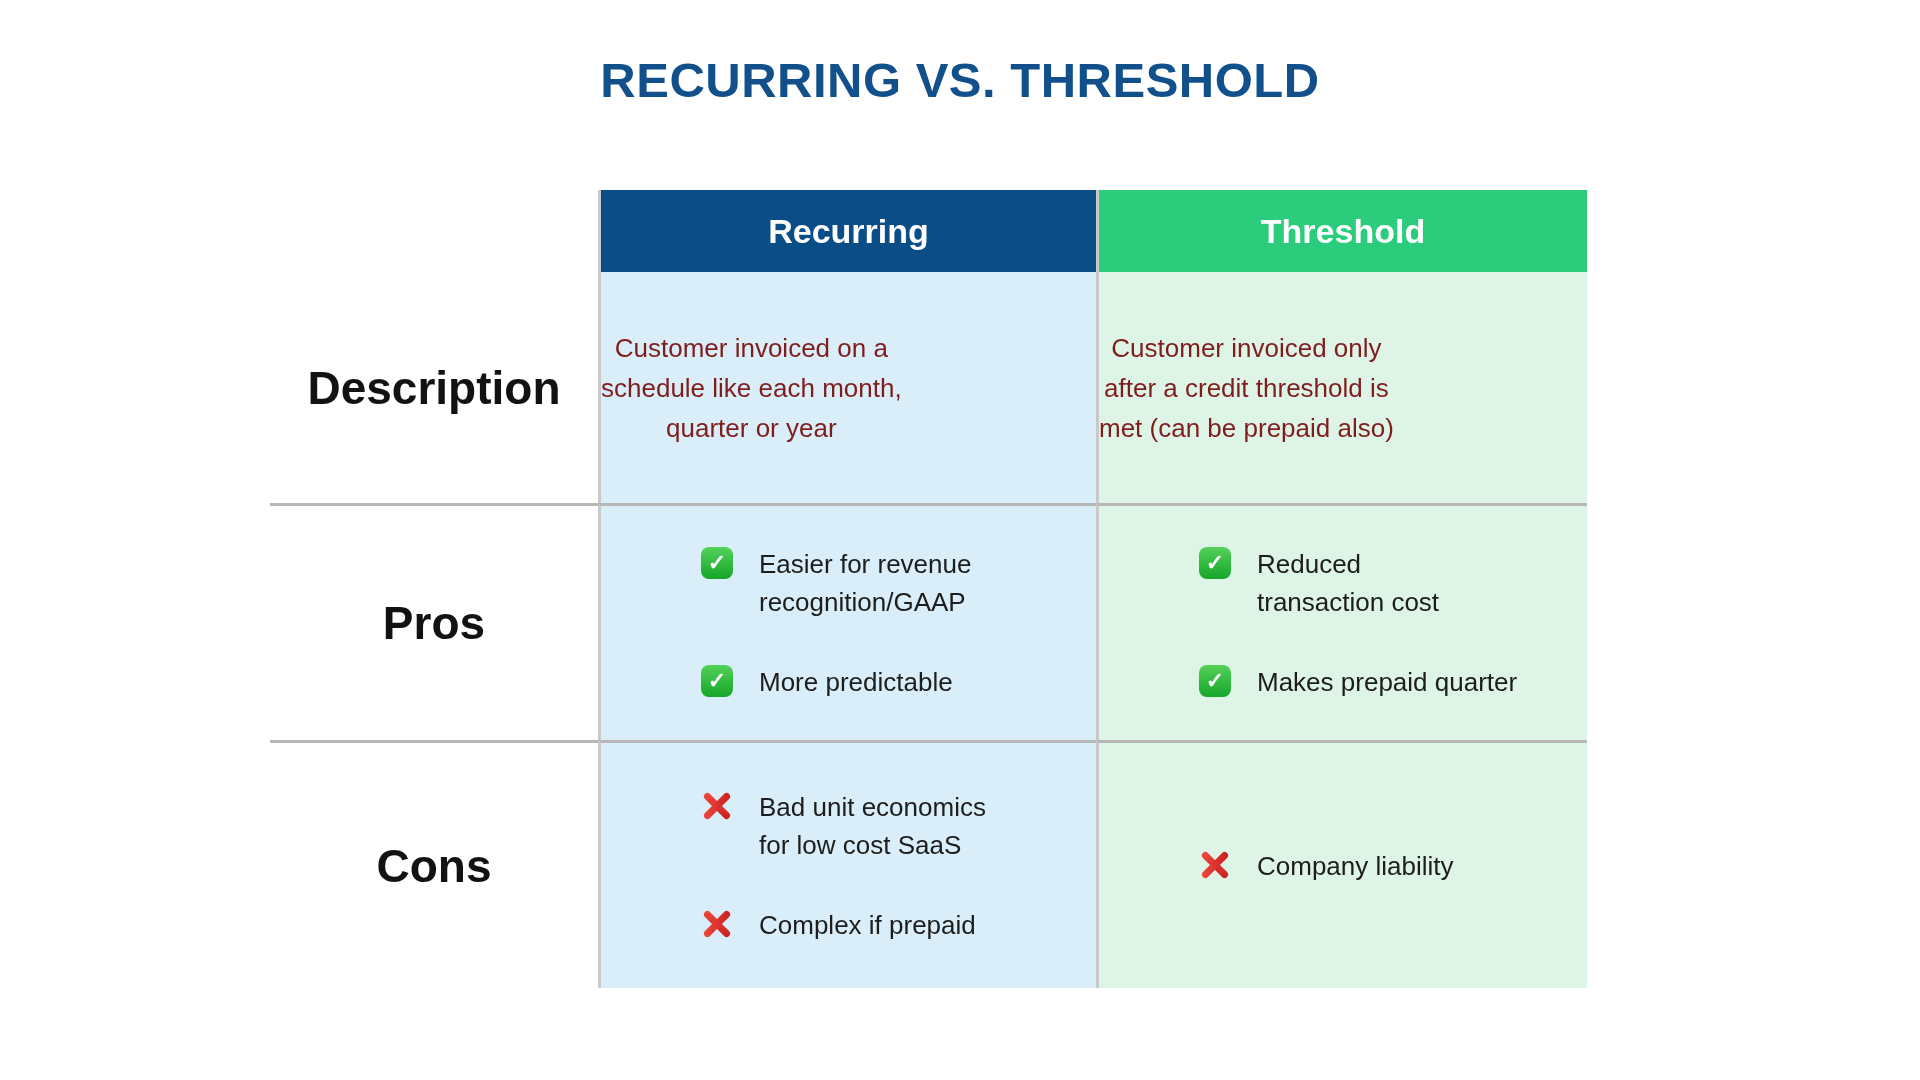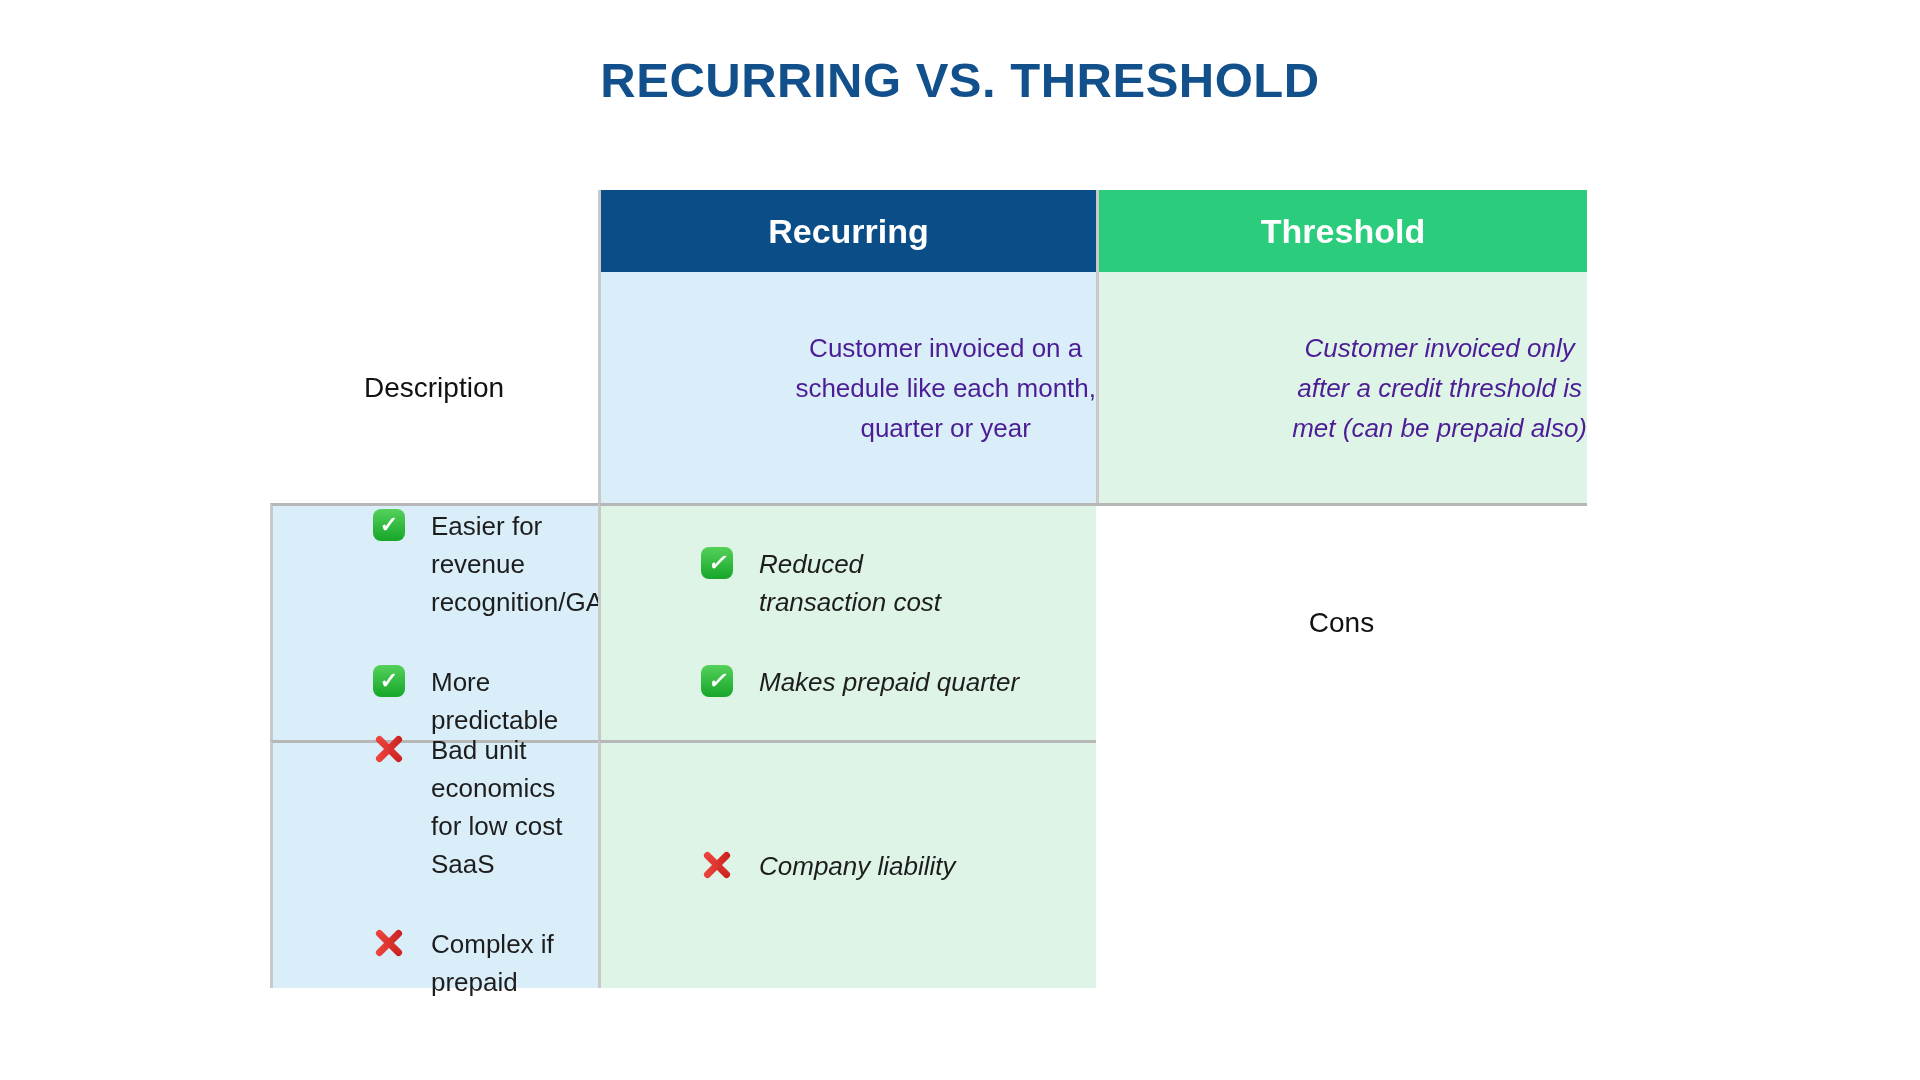--- a/index.html
+++ b/index.html
@@ -42,40 +42,40 @@
     display: flex;
     align-items: center;
     justify-content: center;
     color: #ffffff;
     font-size: 34px;
     font-weight: bold;
   }
   .h-blue  { background: #0b4d86; }
   .h-green { background: #2bcd7c; align-items: center; }
   .b-blue  { background: #d9eef8; }
-  .b-green { background: #def4e7; font-style: italic; }
+  .b-green { background: #def4e7; }
   .vline   { border-left: 3px solid #c9c9c9; }
   .hline   { border-top: 3px solid #b7b7b7; }
   .label-cell {
     display: flex;
     align-items: center;
     justify-content: center;
     background: #ffffff;
     color: #121212;
-    font-size: 28px;
-    font-weight: normal;
+    font-size: 46px;
+    font-weight: bold;
   }
   .desc-cell {
     display: flex;
     align-items: center;
-    justify-content: flex-end;
+    justify-content: flex-start;
     text-align: center;
     font-size: 26px;
     line-height: 40px;
-    color: #4c1d95;
+    color: #7f1d1d;
   }
   .pre { white-space: pre-line; }
   .list-cell {
     display: flex;
     flex-direction: column;
     justify-content: center;
     gap: 42px;
     padding-left: 100px;
     padding-right: 16px;
   }
@@ -145,20 +145,23 @@
       <span class="pre">Customer invoiced on a
 schedule like each month,
 quarter or year</span>
     </div>
     <div class="cell desc-cell b-green vline">
       <span class="pre">Customer invoiced only
 after a credit threshold is
 met (can be prepaid also)</span>
     </div>
 
+    <div class="cell label-cell hline">
+      <span>Pros</span>
+    </div>
     <div class="cell list-cell b-blue vline hline">
       <div class="item">
         <span class="check">
             <span>✓</span>
           </span>
         <span class="pre">Easier for revenue
 recognition/GAAP</span>
       </div>
       <div class="item">
         <span class="check">

